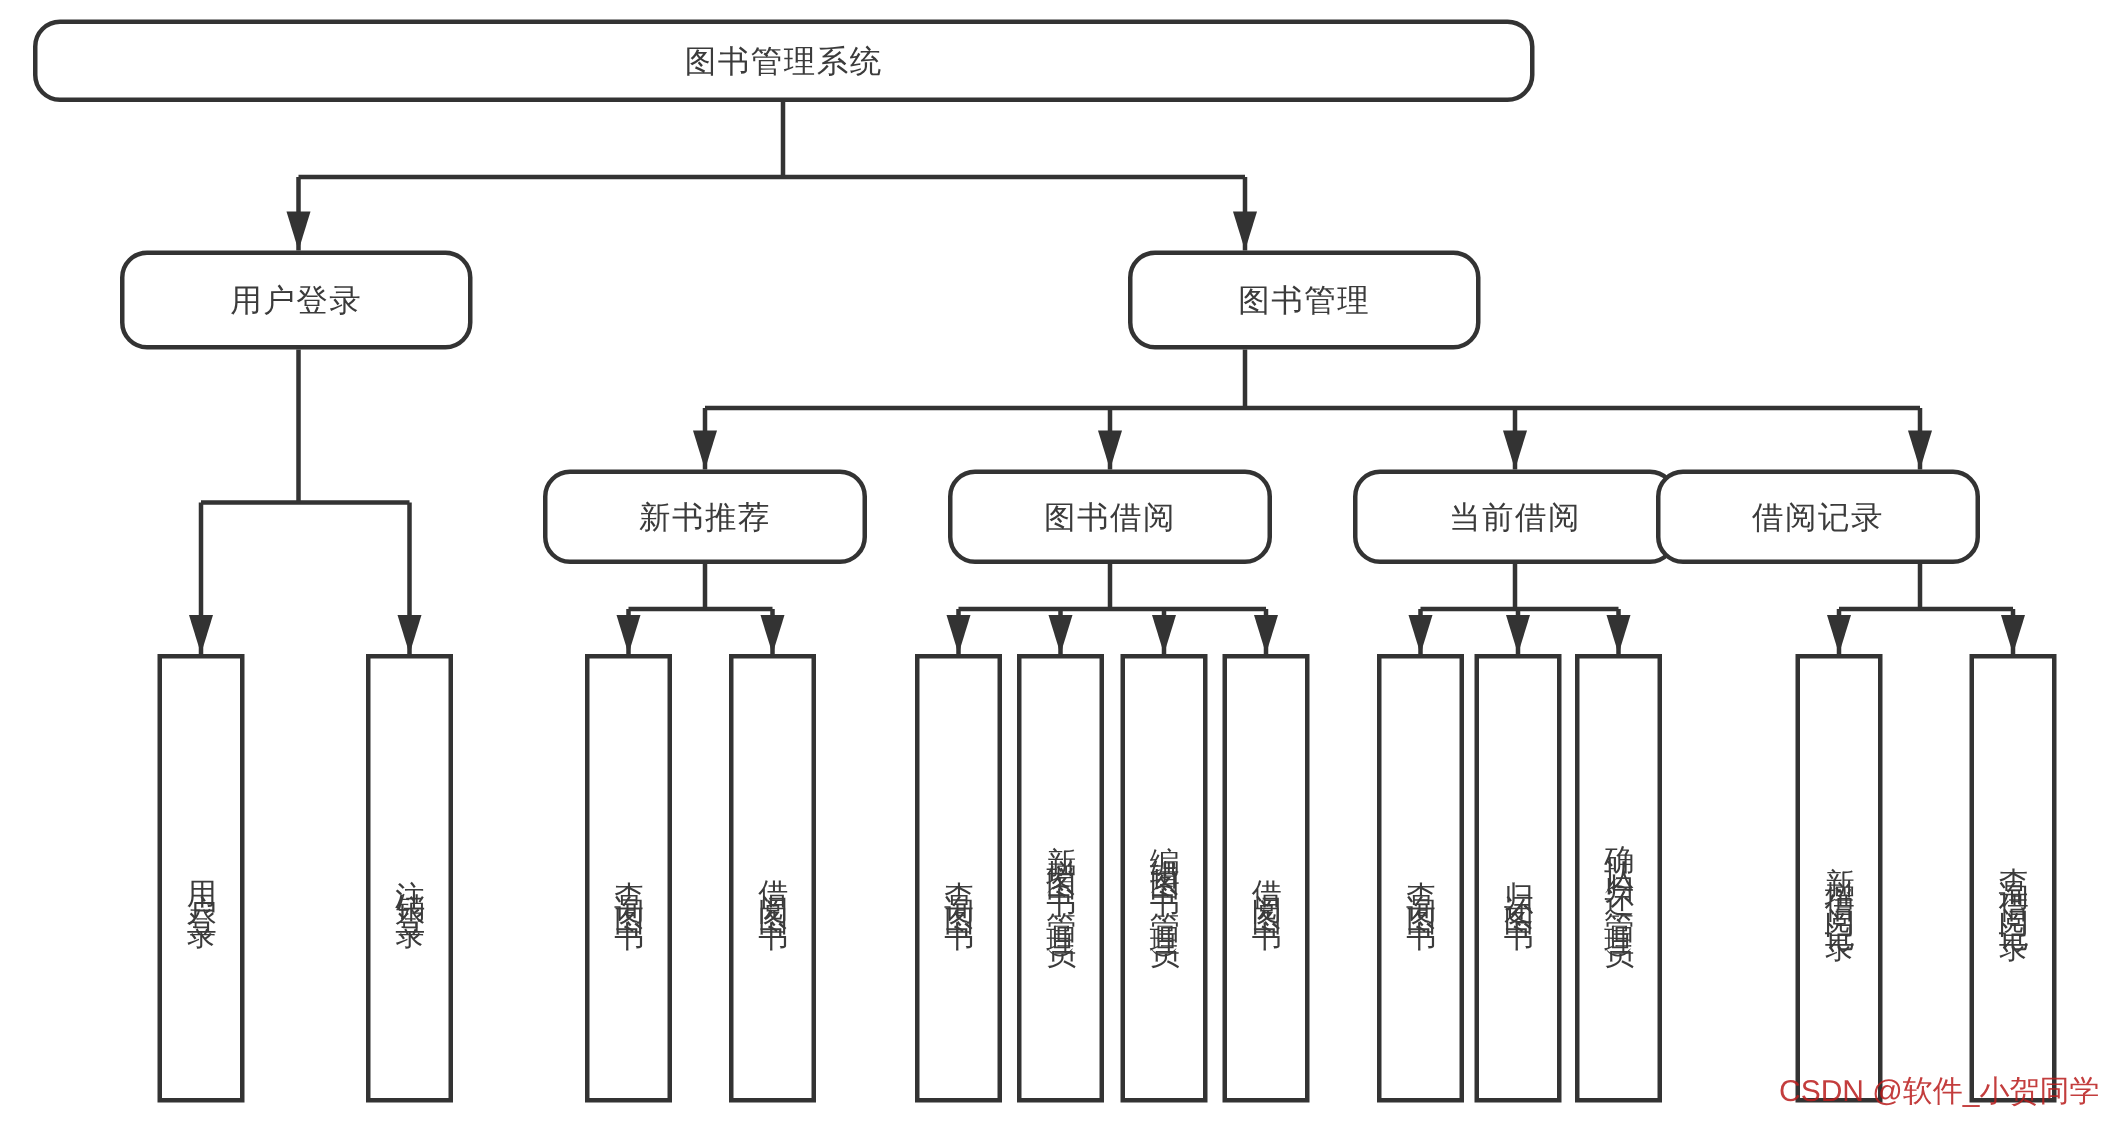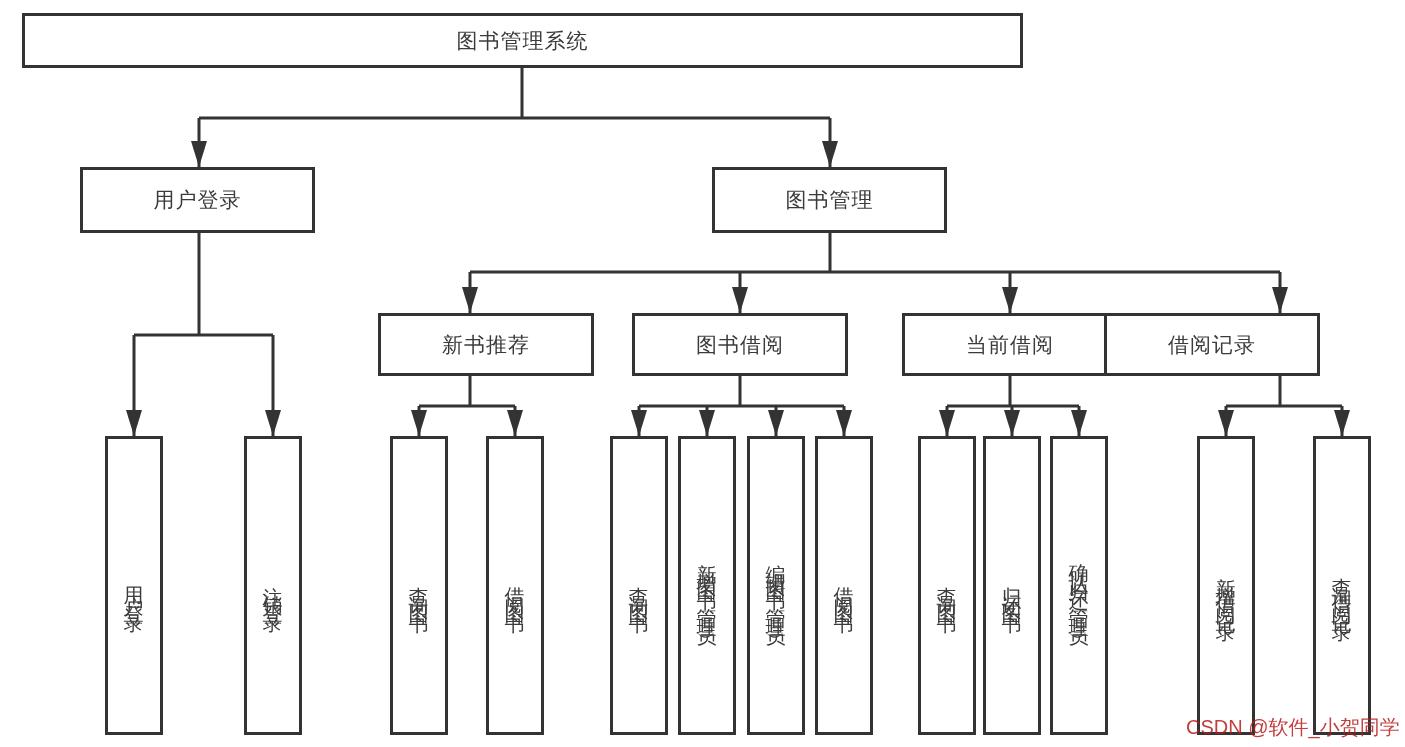--- a/index.html
+++ b/index.html
@@ -19,21 +19,21 @@
   .node {
     position: absolute;
     box-sizing: border-box;
     border: 3px solid #333333;
     background: #ffffff;
     display: flex;
     align-items: center;
     justify-content: center;
     color: #3b3b3b;
   }
-  .h-node { font-size: 21px; letter-spacing: 1px; }
+  .h-node { font-size: 21px; letter-spacing: 1px; border-radius: 18px; }
   .v-node {
     writing-mode: vertical-rl;
     text-orientation: mixed;
     font-size: 20px;
     letter-spacing: 9px;
     line-height: 1.1;
     padding-top: 6px;
   }
   .watermark {
     position: absolute;
@@ -86,23 +86,23 @@
       <polygon points="1012,436 1004,410 1020,410"></polygon>
       <polygon points="1079,436 1071,410 1087,410"></polygon>
       <polygon points="1226,436 1218,410 1234,410"></polygon>
       <polygon points="1342,436 1334,410 1350,410"></polygon>
     </g>
   </svg>
 
   <div class="node h-node" style="left:22px; top:13px; width:1001px; height:55px;">图书管理系统</div>
 
   <div class="node h-node" style="left:80px; top:167px; width:235px; height:66px;">用户登录</div>
-  <div class="node h-node" style="left:712px; top:167px; width:235px; height:66px;text-align:right;">图书管理</div>
+  <div class="node h-node" style="left:752px; top:167px; width:235px; height:66px;text-align:right;">图书管理</div>
 
-  <div class="node h-node" style="left:378px; top:313px; width:216px; height:63px;">新书推荐</div>
+  <div class="node h-node" style="left:362px; top:313px; width:216px; height:63px;">新书推荐</div>
   <div class="node h-node" style="left:632px; top:313px; width:216px; height:63px;">图书借阅</div>
   <div class="node h-node" style="left:902px; top:313px; width:216px; height:63px;">当前借阅</div>
   <div class="node h-node" style="left:1104px; top:313px; width:216px; height:63px;">借阅记录</div>
 
   <div class="node v-node" style="left:105px; top:436px; width:58px; height:299px;">用户登录</div>
   <div class="node v-node" style="left:244px; top:436px; width:58px; height:299px;">注销登录</div>
 
   <div class="node v-node" style="left:390px; top:436px; width:58px; height:299px;">查询图书</div>
   <div class="node v-node" style="left:486px; top:436px; width:58px; height:299px;">借阅图书</div>
 

